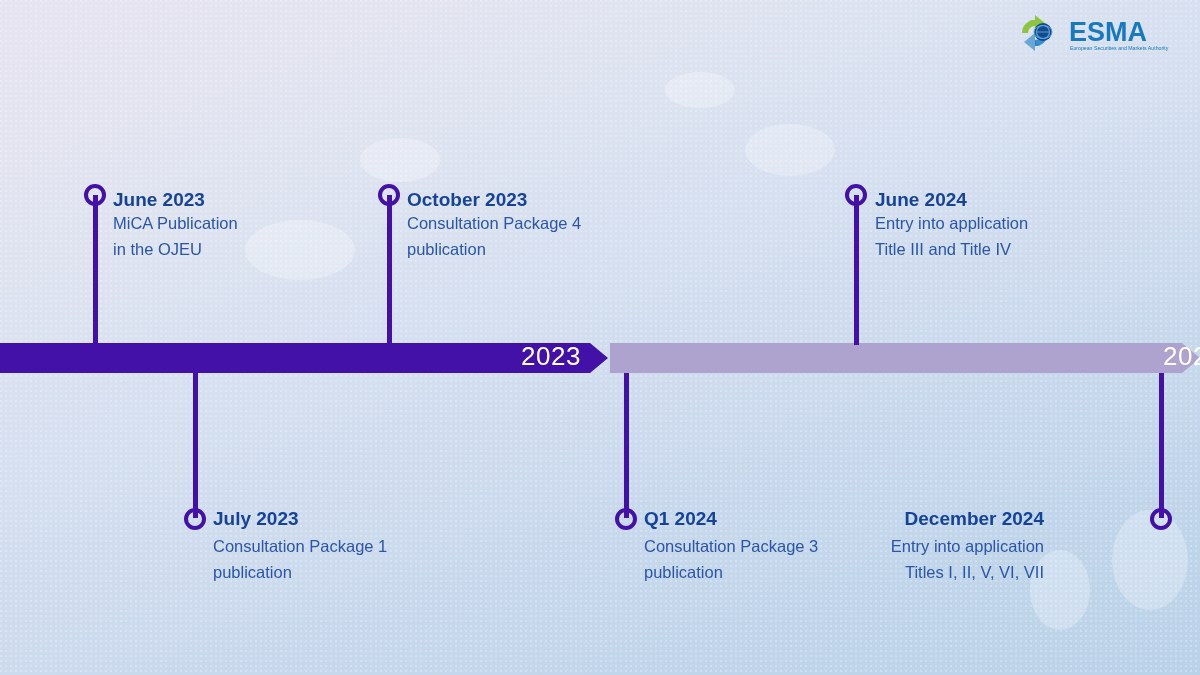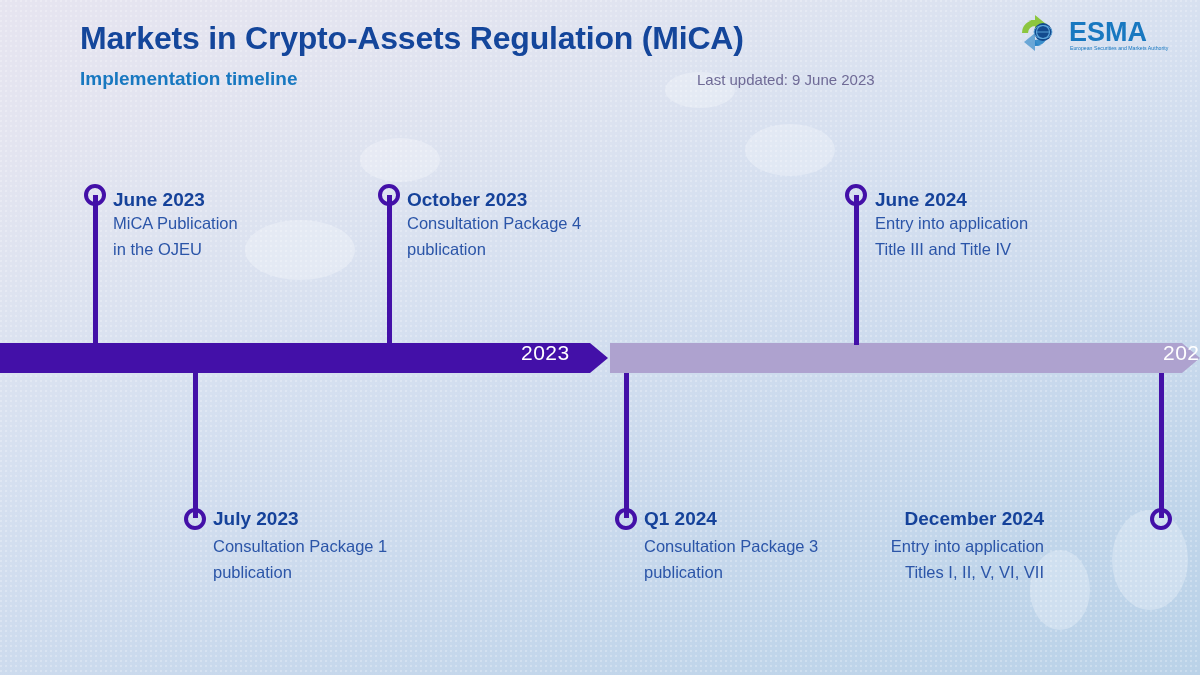--- a/index.html
+++ b/index.html
@@ -88,21 +88,21 @@
   #timeline-bar {
     position: absolute;
     left: 0;
     top: 343px;
     width: 1200px;
     height: 30px;
   }
   .year-label {
     position: absolute;
     top: 341px;
-    font-size: 21px;
+    font-size: 26px;
     color: #ffffff;
     font-weight: 400;
     letter-spacing: 0.5px;
   }
   #year-2023-label { left: 521px; }
   #year-2024-label { left: 1163px; }
 
   
   .marker {
     position: absolute;
@@ -149,25 +149,20 @@
     <g fill="#ffffff" opacity="0.5">
       <ellipse cx="300" cy="250" rx="55" ry="30"></ellipse>
       <ellipse cx="400" cy="160" rx="40" ry="22"></ellipse>
       <ellipse cx="790" cy="150" rx="45" ry="26"></ellipse>
       <ellipse cx="1150" cy="560" rx="38" ry="50"></ellipse>
       <ellipse cx="1060" cy="590" rx="30" ry="40"></ellipse>
       <ellipse cx="700" cy="90" rx="35" ry="18"></ellipse>
     </g>
   </svg>
 
-  <div id="header">
-    <div id="page-title">Markets in Crypto-Assets Regulation (MiCA)</div>
-    <div id="page-subtitle">Implementation timeline</div>
-    <div id="last-updated">Last updated: 9 June 2023</div>
-  </div>
 
   <svg id="logo" viewBox="0 0 180 46">
     <g>
       <path d="M10 23 a13 13 0 0 1 13 -13 l0 6 a7 7 0 0 0 -7 7 z" fill="#8cc63f"></path>
       <path d="M23 10 l0 -5 l11 9 l-11 9 l0 -5 a7 7 0 0 0 -7 -8 z" fill="#8cc63f"></path>
       <path d="M36 23 a13 13 0 0 1 -13 13 l0 -6 a7 7 0 0 0 7 -7 z" fill="#1f7fc4" opacity="0.85"></path>
       <path d="M23 36 l0 5 l-11 -9 l11 -9 l0 5 a7 7 0 0 0 7 8 z" fill="#1f7fc4" opacity="0.6"></path>
       <circle cx="31" cy="22" r="9" fill="#134a8e"></circle>
       <circle cx="31" cy="22" r="6.5" fill="none" stroke="#5fa8dd" stroke-width="1.1"></circle>
       <path d="M31 15.5 a9 6.5 0 0 0 0 13 a9 6.5 0 0 0 0 -13" fill="none" stroke="#5fa8dd" stroke-width="0.9"></path>

